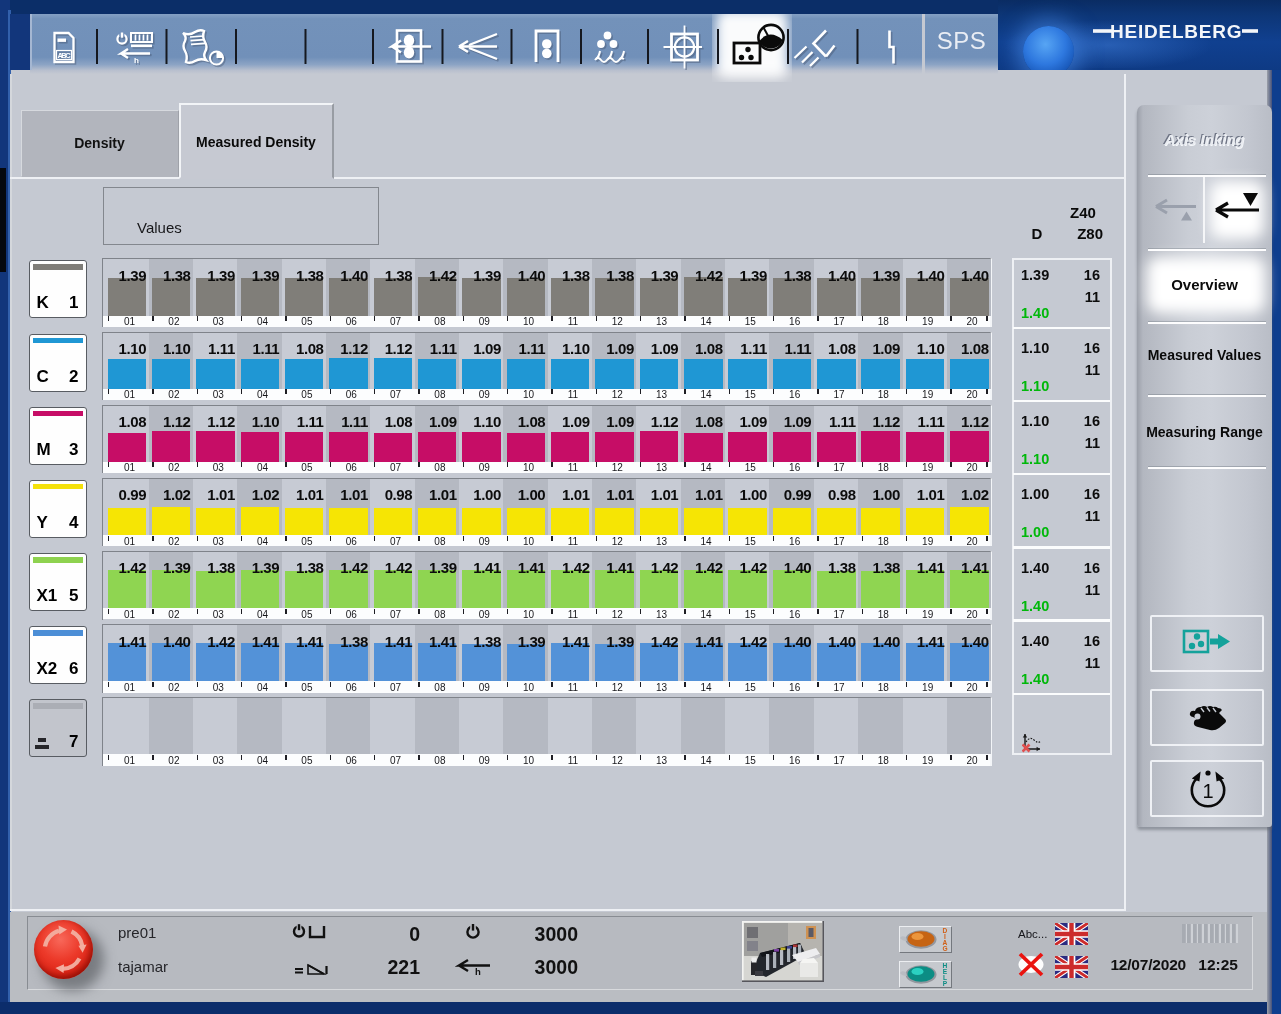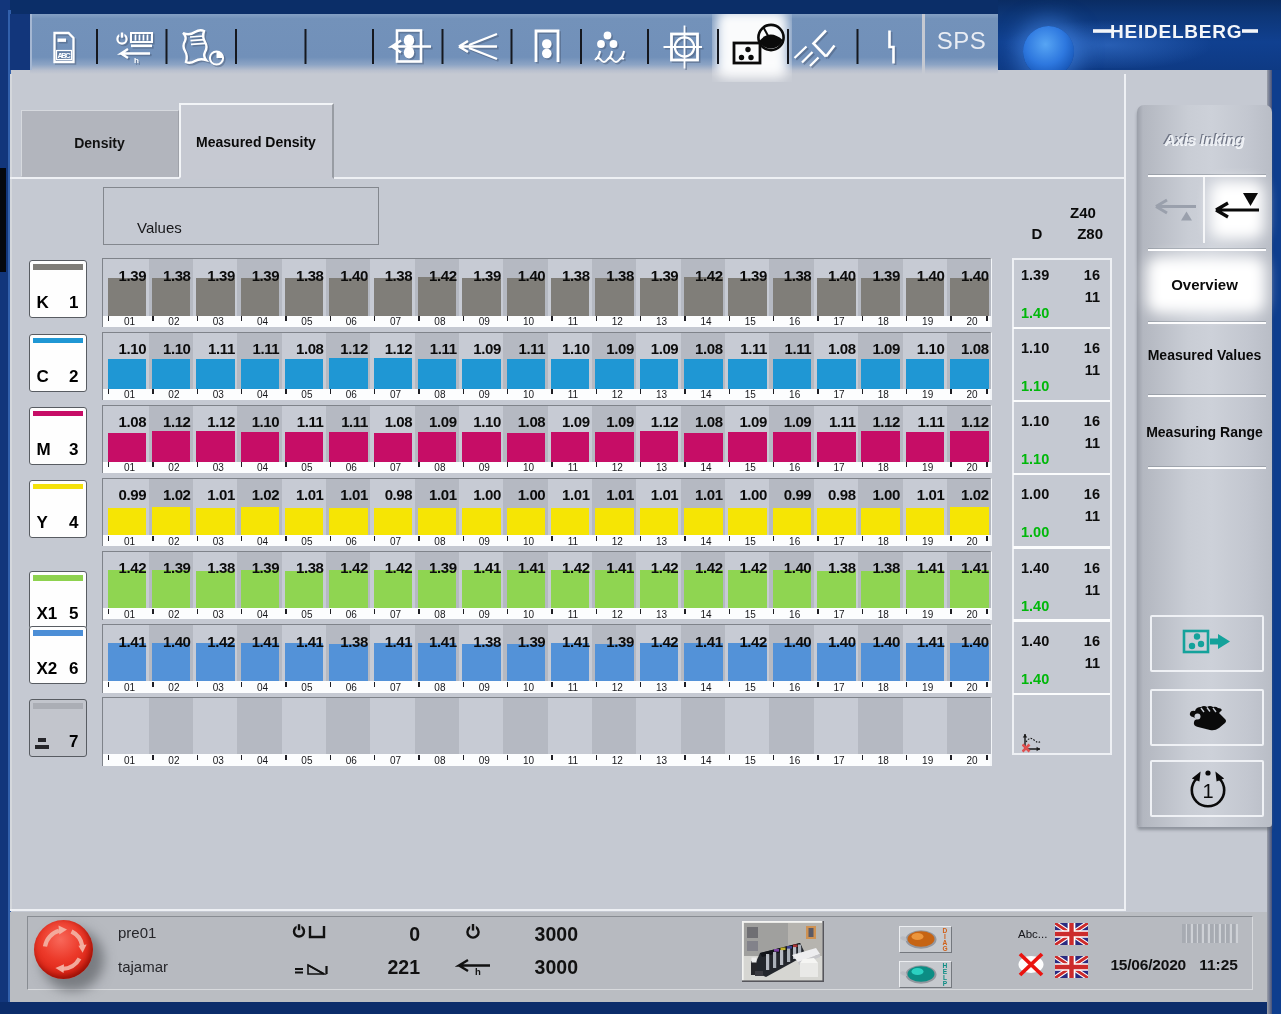--- a/index.html
+++ b/index.html
@@ -648,21 +648,21 @@
 <div class="lab" style="left:536.68px;width:44.34px">13</div>
 <div class="lab" style="left:581.02px;width:44.34px">14</div>
 <div class="lab" style="left:625.36px;width:44.34px">15</div>
 <div class="lab" style="left:669.70px;width:44.34px">16</div>
 <div class="lab" style="left:714.04px;width:44.34px">17</div>
 <div class="lab" style="left:758.38px;width:44.34px">18</div>
 <div class="lab" style="left:802.72px;width:44.34px">19</div>
 <div class="lab" style="left:847.06px;width:44.34px">20</div>
 </div>
 </div>
-<div class="ub" style="top:571px;">
+<div class="ub" style="top:553.0px;">
 <div class="st" style="background:#8ed24f"></div>
 <div class="lt">X1</div>
     <div class="nm">5</div>
 </div>
 <div class="rowp" style="top:551.00px;height:68.6px;box-sizing:border-box">
 <div class="cell" style="left:1.60px;width:44.34px;height:56.20px;background:#c7cbd4"></div>
 <div class="cell" style="left:45.94px;width:44.34px;height:56.20px;background:#b5b9c2"></div>
 <div class="cell" style="left:90.28px;width:44.34px;height:56.20px;background:#c7cbd4"></div>
 <div class="cell" style="left:134.62px;width:44.34px;height:56.20px;background:#b5b9c2"></div>
 <div class="cell" style="left:178.96px;width:44.34px;height:56.20px;background:#c7cbd4"></div>
@@ -1134,22 +1134,22 @@
     <rect width="60" height="40" fill="#2b2b80"></rect>
     <path d="M0,0 L60,40 M60,0 L0,40" stroke="#fff" stroke-width="9"></path>
     <path d="M0,0 L60,40 M60,0 L0,40" stroke="#cc2b2b" stroke-width="5"></path>
     <path d="M30,0 V40 M0,20 H60" stroke="#fff" stroke-width="14"></path>
     <path d="M30,0 V40 M0,20 H60" stroke="#cc2b2b" stroke-width="8"></path>
   </svg>
 <svg class="a" style="left:1014px;top:950px" width="34" height="29" viewBox="0 0 34 29">
     <ellipse cx="17" cy="14.5" rx="12.5" ry="8.5" fill="#fdfdfd"></ellipse>
     <path d="M6,4 L28,25 M28,4 L6,25" stroke="#ea1410" stroke-width="3.8"></path>
   </svg>
-<div class="a" style="left:1096px;top:955.5px;width:90px;text-align:right;font-weight:bold;font-size:15.5px;letter-spacing:-0.2px;color:#111">15/06/2020</div>
-<div class="a" style="left:1180px;top:955.5px;width:58px;text-align:right;font-weight:bold;font-size:15.5px;color:#111">11:25</div>
+<div class="a" style="left:1096px;top:955.5px;width:90px;text-align:right;font-weight:bold;font-size:15.5px;letter-spacing:-0.2px;color:#111">12/07/2020</div>
+<div class="a" style="left:1180px;top:955.5px;width:58px;text-align:right;font-weight:bold;font-size:15.5px;color:#111">12:25</div>
 <svg class="a" style="left:1182px;top:923.5px" width="56" height="19" viewBox="0 0 56 19">
     <rect width="56" height="19" fill="#ced1d6"></rect>
     <rect x="0" y="0" width="3.8" height="19" fill="#a7abb2"></rect>
     <rect x="5" y="0" width="3.8" height="19" fill="#a7abb2"></rect>
     <rect x="11" y="0" width="3.8" height="19" fill="#a7abb2"></rect>
     <rect x="16" y="0" width="3.8" height="19" fill="#a7abb2"></rect>
     <rect x="22" y="0" width="3.8" height="19" fill="#a7abb2"></rect>
     <rect x="28" y="0" width="3.8" height="19" fill="#a7abb2"></rect>
     <rect x="33" y="0" width="3.8" height="19" fill="#a7abb2"></rect>
     <rect x="39" y="0" width="3.8" height="19" fill="#a7abb2"></rect>

